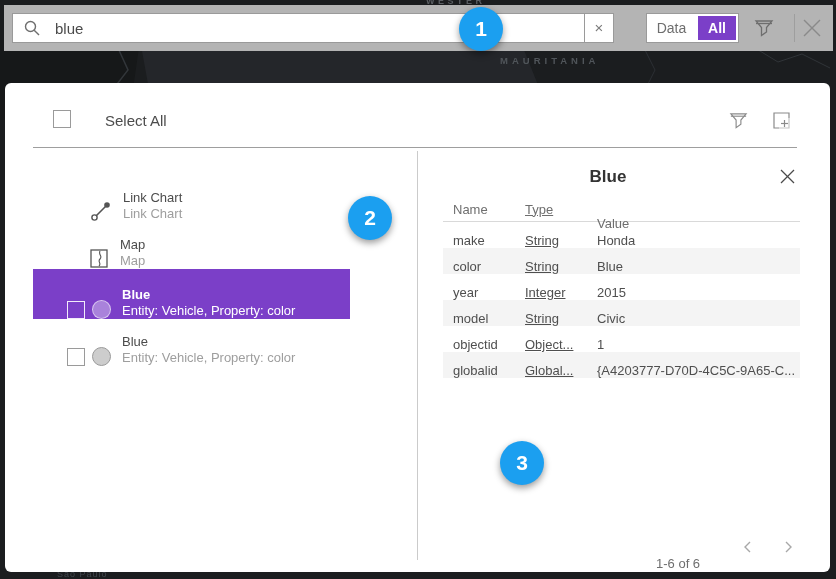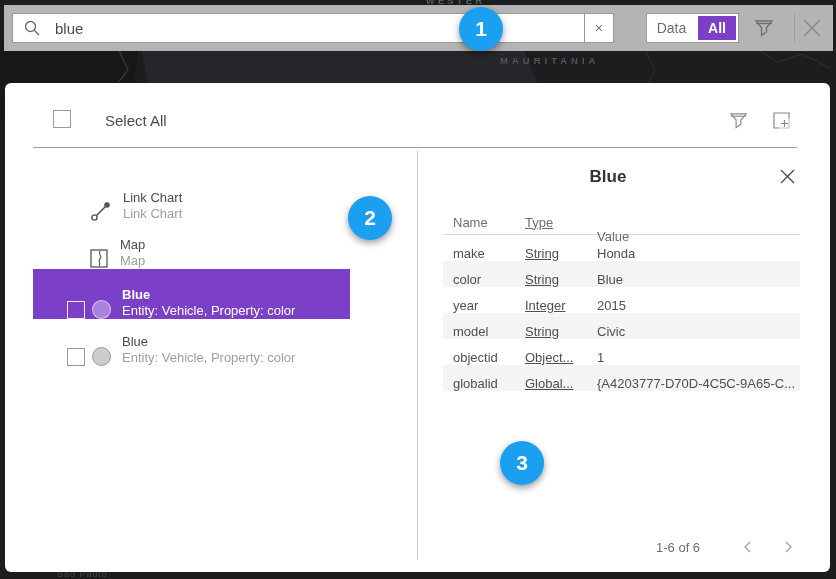--- a/index.html
+++ b/index.html
@@ -48,29 +48,29 @@
   .selected .li-circle { background:rgba(255,255,255,0.35); border:1px solid rgba(255,255,255,0.55); }
   .li-text { line-height:16px; font-size:13px; }
   .li-title { color:#4c4c4c; }
   .li-sub { color:#9e9e9e; }
   .selected .li-title { color:#fff; font-weight:bold; }
   .selected .li-sub { color:#fff; }
 
   
   .details-title { position:absolute; left:413px; top:84px; width:380px; text-align:center; font-size:17px; font-weight:bold; color:#333; }
   .details-close { position:absolute; left:772px; top:85px; width:20px; height:20px; background:none; border:none; cursor:pointer; }
-  .prop-table { position:absolute; left:438px; top:127px; width:357px; font-size:13px; }
+  .prop-table { position:absolute; left:438px; top:114px; width:357px; font-size:13px; }
   .pt-header { display:flex; height:25px; align-items:center; color:#6e6e6e; border-bottom:1px solid #d9d9d9; }
   .pt-row { display:flex; height:26px; align-items:flex-end; color:#4f4f4f; }
   .pt-row:nth-child(even) { background:#f4f4f4; }
   .c1 { width:72px; padding-left:10px; flex:0 0 auto; overflow:hidden; white-space:nowrap; }
   .c2 { width:72px; padding-left:10px; flex:0 0 auto; overflow:hidden; white-space:nowrap;text-decoration:underline; }
   .c3 { flex:1; padding-left:10px; overflow:hidden; white-space:nowrap;margin-top:28px; }
   .pagination { position:absolute; left:413px; top:455px; width:395px; height:20px; }
-  .page-label { position:absolute; left:238px; top:2px; font-size:13px; color:#6e6e6e; }
+  .page-label { position:absolute; left:238px; top:18px; font-size:13px; color:#6e6e6e; }
   .page-prev { position:absolute; left:320px; top:0; width:20px; height:20px; background:none; border:none; cursor:pointer; }
   .page-next { position:absolute; left:360px; top:0; width:20px; height:20px; background:none; border:none; cursor:pointer; }
 
   
   .badge { position:absolute; width:44px; height:44px; border-radius:50%; background:#1b9ff0; color:#fff; font-size:21px; font-weight:bold; display:flex; align-items:center; justify-content:center; z-index:5; box-shadow:0 3px 7px rgba(0,0,0,0.4); }
   .badge.b1 { left:459px; top:7px; }
   .badge.b2 { left:348px; top:196px; }
   .badge.b3 { left:500px; top:441px; }
 </style>
 </head>

